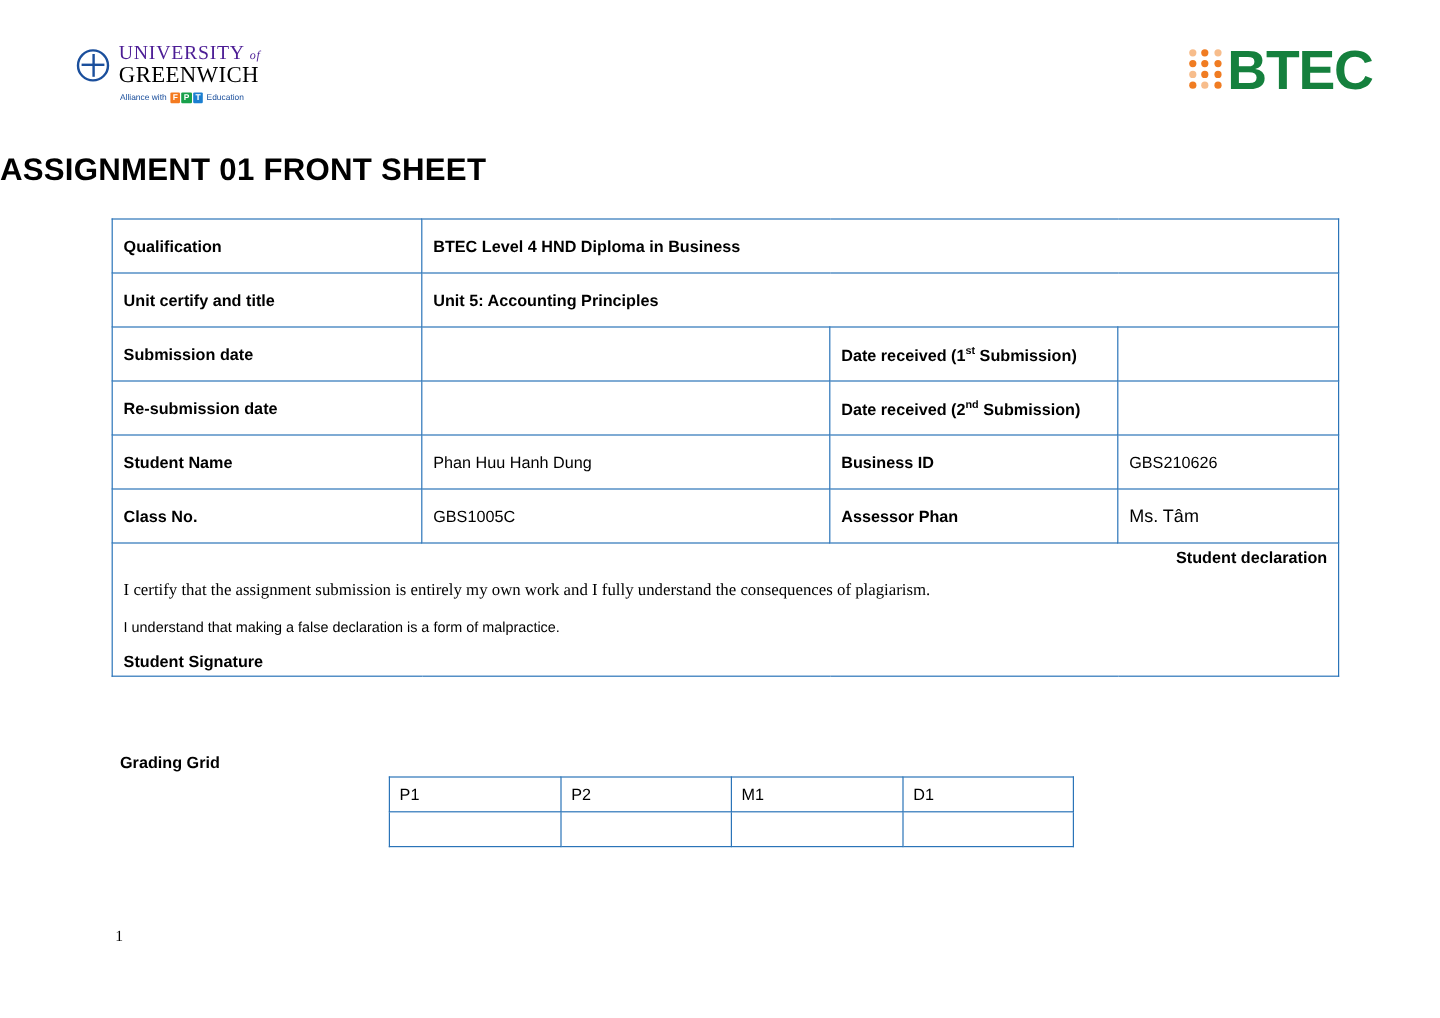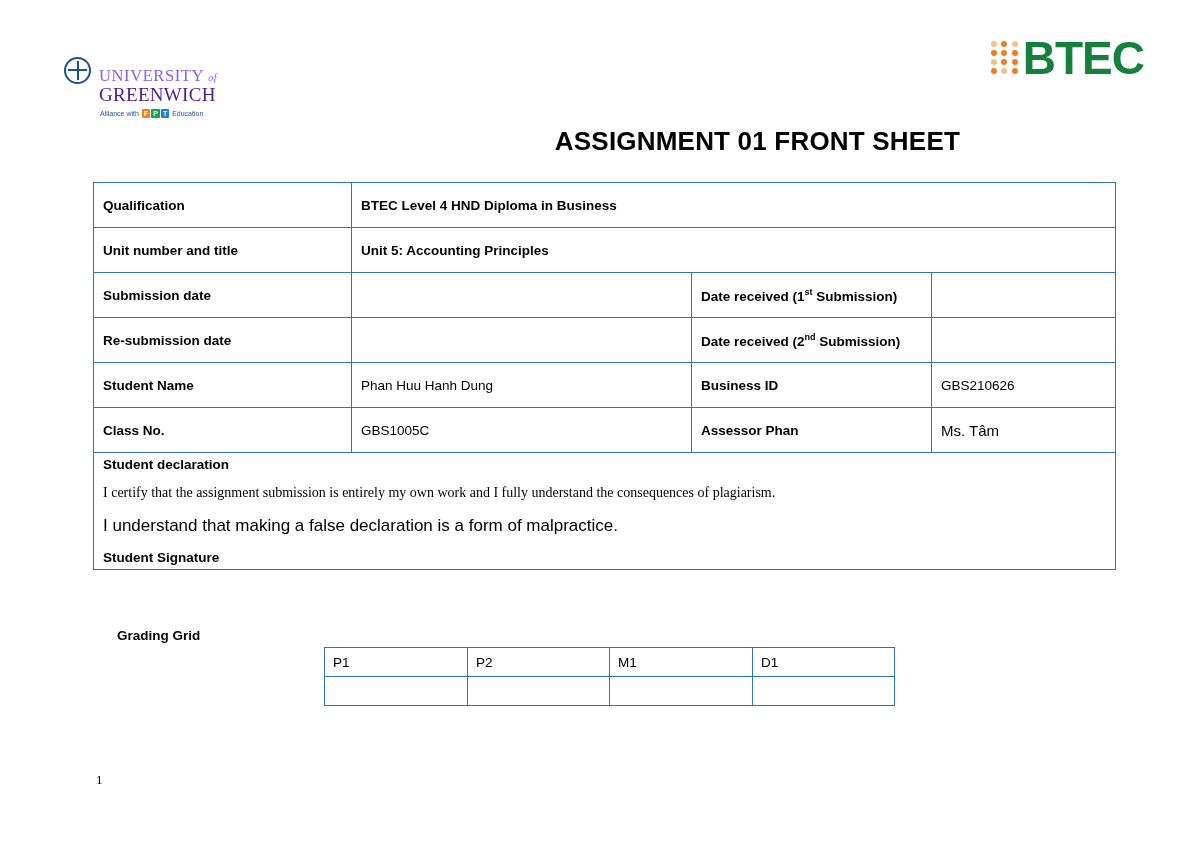--- a/index.html
+++ b/index.html
@@ -65,33 +65,32 @@
     margin-top: -1px;
     background: #1b4f9c;
   }
   .uog-words {
     line-height: 1.02;
   }
   .uog-line1 {
     font-family: "Liberation Serif", serif;
     font-size: 16.5px;
     letter-spacing: 0.6px;
-    color: #8b5cf6;
+    color: #4c1d95;
     white-space: nowrap;
-    margin-top: 32px;
   }
   .uog-line1 .of {
     font-size: 10px;
     font-style: italic;
   }
   .uog-line2 {
     font-family: "Liberation Serif", serif;
     font-size: 19px;
     letter-spacing: 0.3px;
-    color: #4c1d95;
+    color: #000000;
     white-space: nowrap;
   }
   .uog-sub {
     margin-top: 5px;
     margin-left: 36px;
     display: flex;
     align-items: center;
     gap: 3px;
     font-size: 7px;
     color: #1b4f9c;
@@ -147,21 +146,21 @@
     color: #15803d;
     line-height: 1;
   }
 
   
   .doc-title {
     position: absolute;
     top: 126px;
     left: 0;
     width: 960px;
-    text-align: right;
+    text-align: left;
     font-size: 26px;
     font-weight: bold;
     letter-spacing: 0.2px;
   }
 
   
   .front-table {
     position: absolute;
     top: 182px;
     left: 93px;
@@ -192,45 +191,45 @@
   }
   .declaration-cell {
     height: 208px;
     vertical-align: top;
     padding: 14px 12px 10px 12px;
   }
   .decl-title {
     font-weight: bold;
     font-size: 13.5px;
     margin-bottom: 12px;
+    text-align: right;
   }
   .decl-p1 {
     font-size: 14px;
     text-align: justify;
     margin-bottom: 14px;
     line-height: 1.25;
     font-family: Liberation Serif, serif;
   }
   .decl-p2 {
-    font-size: 17px;
+    font-size: 12px;
     margin-bottom: 14px;
   }
   .decl-sign {
     font-weight: bold;
     font-size: 13.5px;
   }
 
   
   .grading-label {
     position: absolute;
     left: 100px;
     top: 628px;
     font-weight: bold;
     font-size: 13.5px;
-    margin-left: 17px;
   }
   .grading-grid {
     position: absolute;
     left: 324px;
     top: 647px;
     width: 570px;
     border-collapse: collapse;
     table-layout: fixed;
     font-size: 13.5px;
   }
@@ -310,21 +309,21 @@
     <col style="width:340px">
     <col style="width:240px">
     <col style="width:184px">
   </colgroup>
   <tbody>
     <tr>
       <td class="lbl">Qualification</td>
       <td class="lbl" colspan="3">BTEC Level 4 HND Diploma in Business</td>
     </tr>
     <tr>
-      <td class="lbl">Unit number and title</td>
+      <td class="lbl">Unit certify and title</td>
       <td class="lbl" colspan="3">Unit 5: Accounting Principles</td>
     </tr>
     <tr>
       <td class="lbl">Submission date</td>
       <td class="val"></td>
       <td class="lbl"><span>Date received (1</span><sup>st</sup><span> Submission)</span></td>
       <td class="val"></td>
     </tr>
     <tr>
       <td class="lbl">Re-submission date</td>

